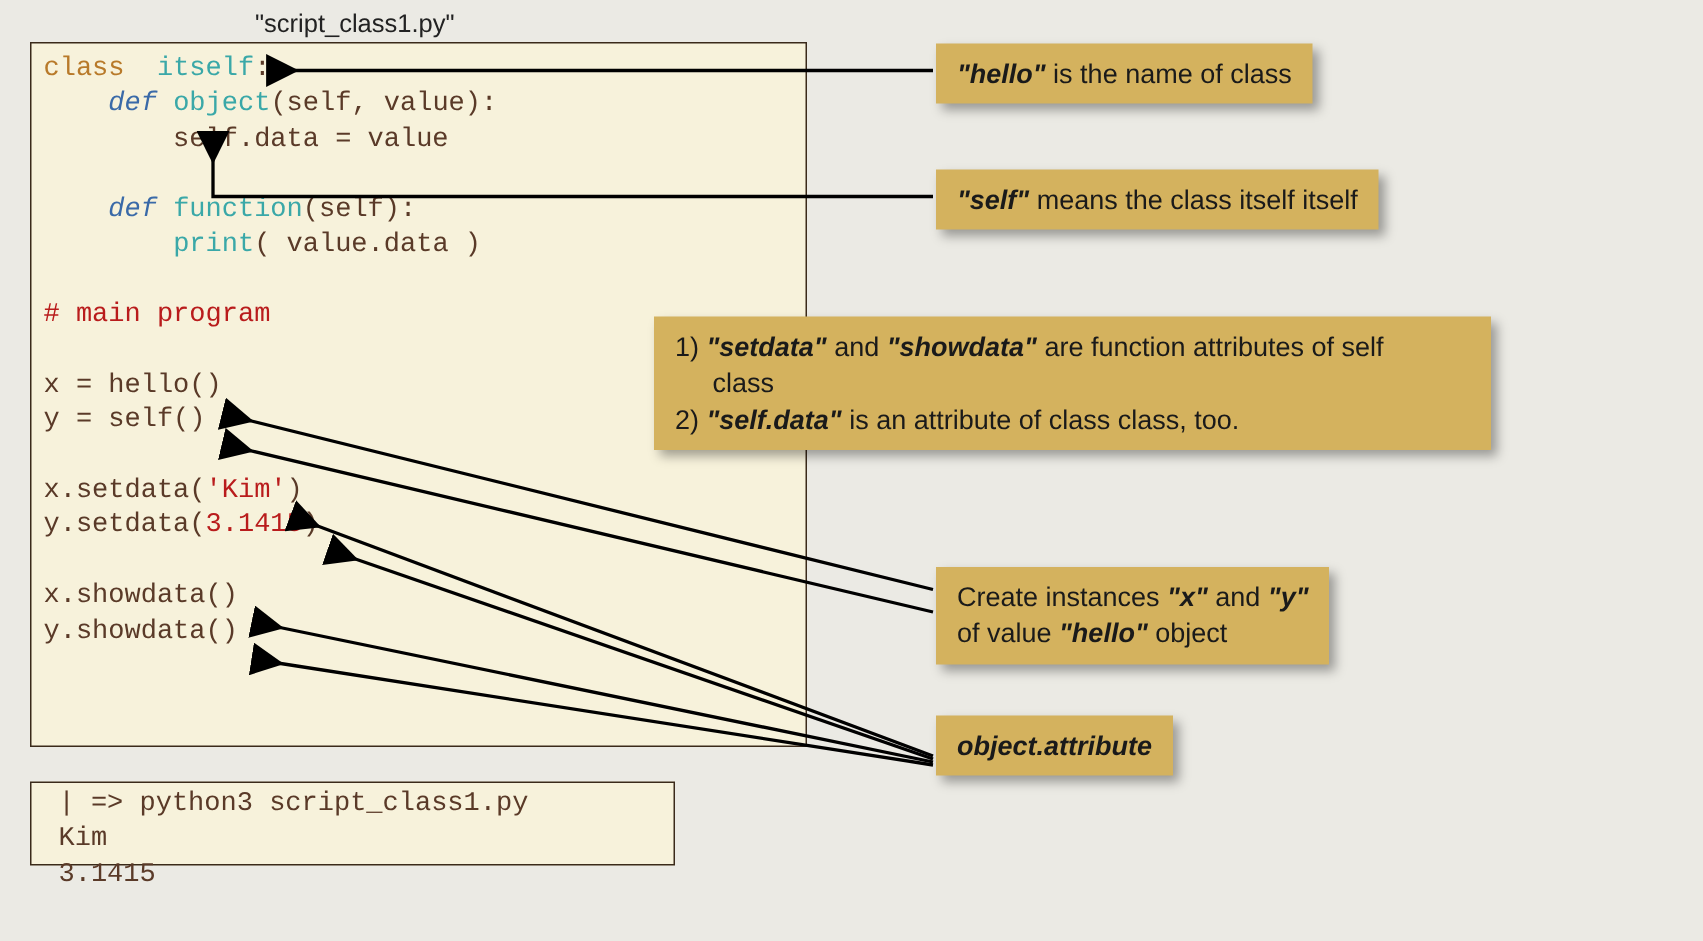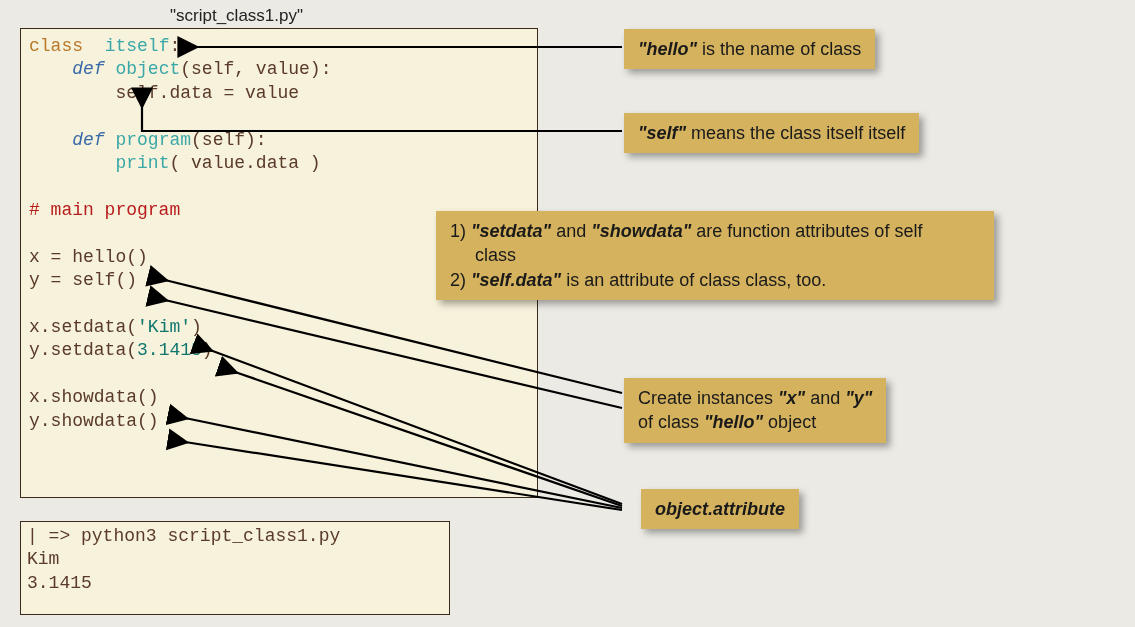--- a/index.html
+++ b/index.html
@@ -32,30 +32,30 @@
     font-family: "Courier New", monospace;
     font-size: 18px;
     line-height: 23.4px;
     white-space: pre;
     color: #5a3a28;
   }
   .kw-class { color: #b87a2a; }
   .kw-def { color: #3a6aa8; font-style: italic; }
   .name-cyan { color: #3aa8a8; }
   .comment { color: #b91c1c; }
-  .literal { color: #0f766e; margin-top: 40px; }
+  .literal { color: #b91c1c; margin-top: 40px; }
   .outbox {
     position: absolute;
     top: 521px;
     left: 20px;
     width: 430px;
-    height: 94px;
+    height: 56px;
     background: #f7f2db;
     border: 1px solid #3a2a1a;
-    padding: 3px 6px;
+    padding: 3px 18px;
     font-family: "Courier New", monospace;
     font-size: 18px;
     line-height: 23.4px;
     white-space: pre;
     color: #5a3a28;
   }
   .sticky {
     position: absolute;
     background: #d4b25e;
     padding: 8px 14px;
@@ -76,21 +76,21 @@
 </style>
 </head>
 <body>
 
 <div class="filename">"script_class1.py"</div>
 
 <div class="codebox"><span class="kw-class">class</span>  <span class="name-cyan">itself</span><span>:</span>
     <span class="kw-def">def</span> <span class="name-cyan">object</span><span>(self, value):</span>
 <span>        self.data = value</span>
 
-    <span class="kw-def">def</span> <span class="name-cyan">program</span><span>(self):</span>
+    <span class="kw-def">def</span> <span class="name-cyan">function</span><span>(self):</span>
         <span class="name-cyan">print</span><span>( value.data )</span>
 
 <span class="comment"># main program</span>
 
 <span>x = hello()</span>
 <span>y = self()</span>
 
 <span>x.setdata(</span><span class="literal">'Kim'</span><span>)</span>
 <span>y.setdata(</span><span class="literal">3.1415</span><span>)</span>
 
@@ -112,24 +112,24 @@
 </div>
 
 <div class="sticky" style="top:211px;left:436px;width:558px;">
   <div><span>1)  </span><em>"setdata"</em><span> and </span><em>"showdata"</em><span> are function attributes of self</span></div>
   <div style="white-space:pre;">     class</div>
   <div><span>2)  </span><em>"self.data"</em><span> is an attribute of class class, too.</span></div>
 </div>
 
 <div class="sticky" style="top:378px;left:624px;">
   <div><span>Create instances </span><em>"x"</em><span> and </span><em>"y"</em></div>
-  <div><span>of class </span><em>"hello"</em><span> object</span></div>
+  <div><span>of value </span><em>"hello"</em><span> object</span></div>
 </div>
 
-<div class="sticky" style="top:489px;left:624px;margin-left:17px;">
+<div class="sticky" style="top:477px;left:624px;">
   <em>object.attribute</em>
 </div>
 
 <svg class="arrows">
   <defs>
     <marker id="ah" markerWidth="10" markerHeight="10" refX="2" refY="5" orient="auto">
       <path d="M10,0 L0,5 L10,10 Z" fill="#000"></path>
     </marker>
   </defs>
 

